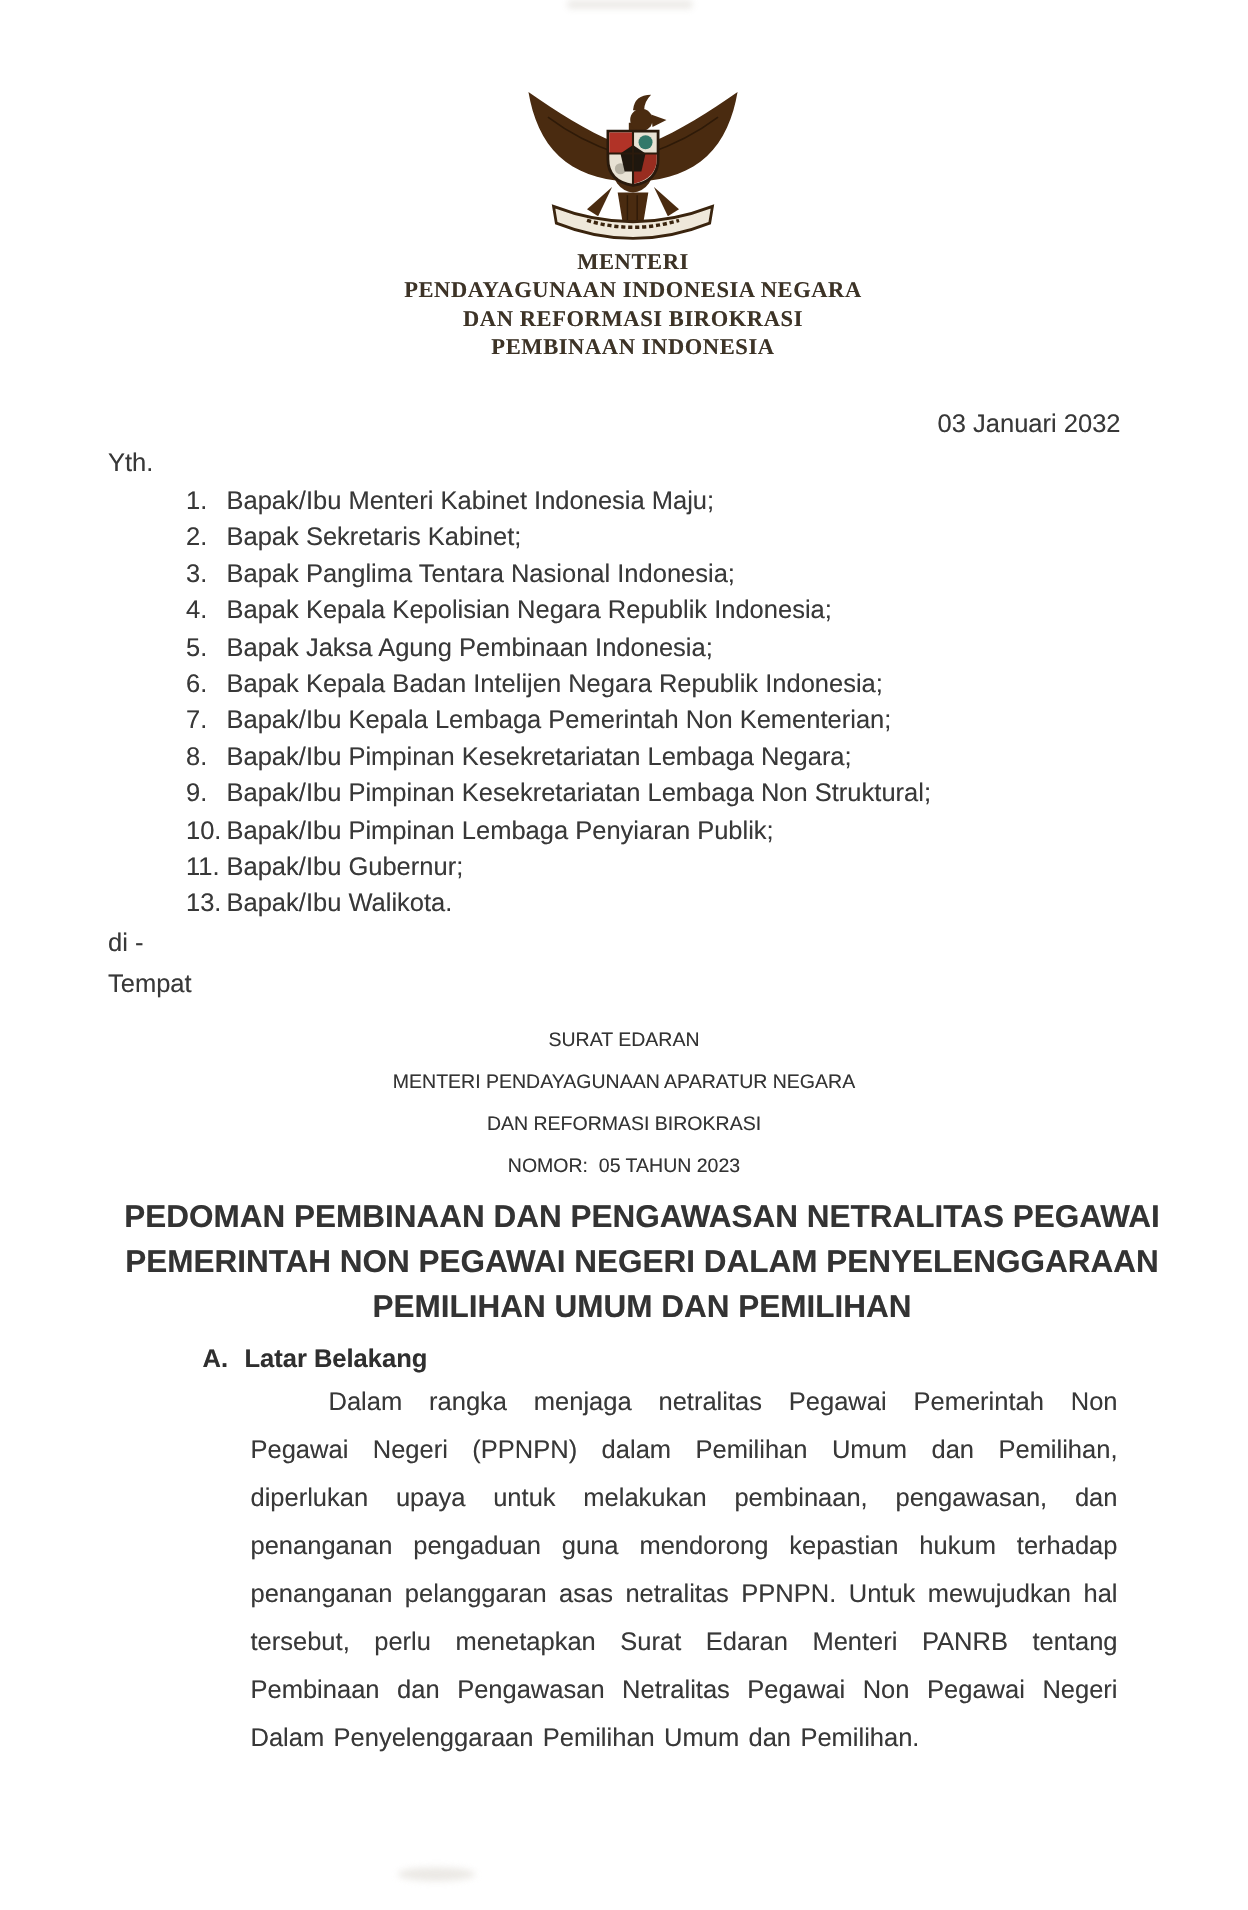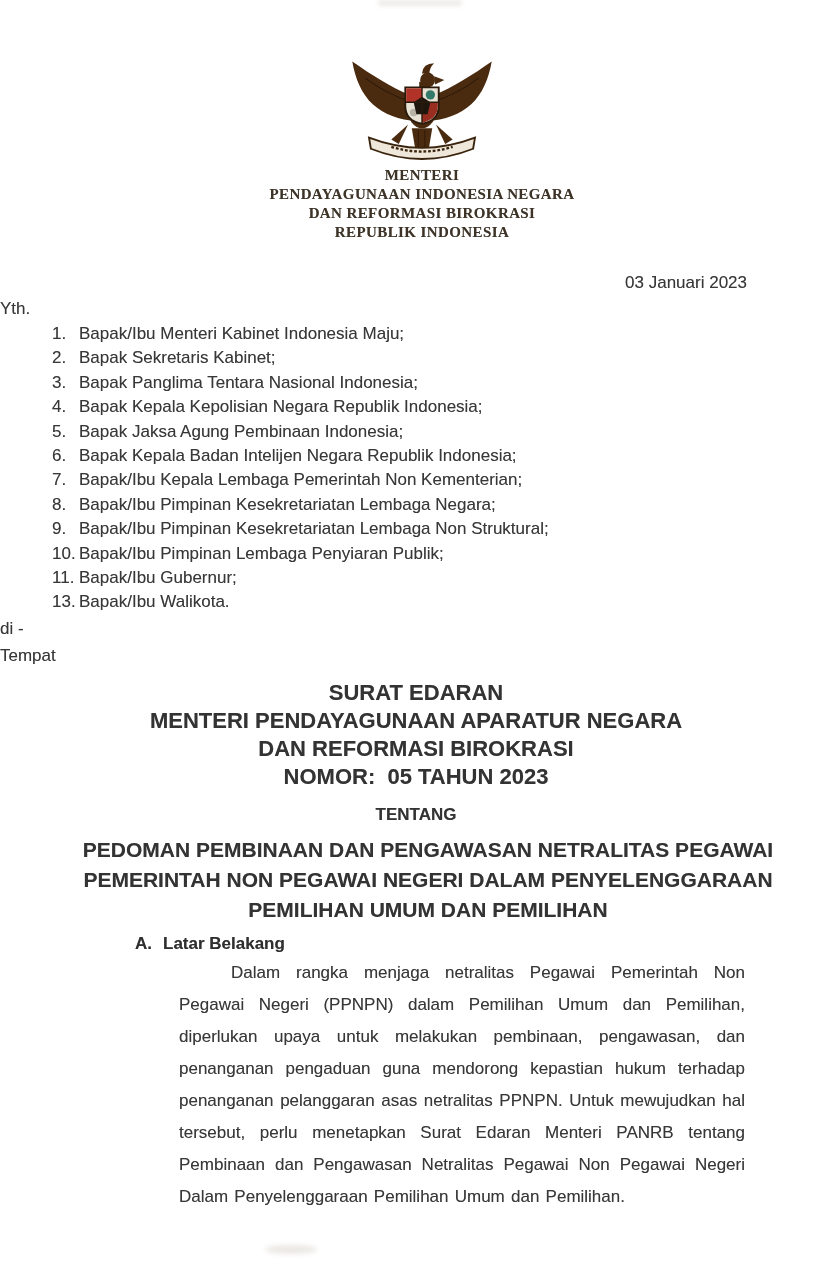--- a/index.html
+++ b/index.html
@@ -22,38 +22,38 @@
     font-family:"Liberation Serif", serif;
     font-weight:bold;
     font-size:15px;
     line-height:19px;
     letter-spacing:0.4px;
     color:#3d3326;
   }
   
   .date-row{margin-top:30px;text-align:right;padding-right:85px;font-size:17px;line-height:22px;}
   
-  .addressee{font-size:17px;}
+  .addressee{padding-left:72px;font-size:17px;}
   .salutation{margin-top:4px;line-height:22px;}
   .recipients{list-style:none;margin:2px 0 0 0;padding:0 0 0 52px;line-height:24.4px;}
   .recipients li{display:flex;}
   .recipients .num{width:27px;flex:0 0 27px;}
   .loc{line-height:27px;}
   .loc:first-of-type{margin-top:3px;}
   
-  .title-block{margin-top:10px;text-align:center;font-weight:bold;font-size:22px;line-height:28px;color:#333;}
+  .title-block{margin-top:10px;text-align:center;font-weight:normal;font-size:13px;line-height:28px;color:#333;}
   .title-block div{white-space:pre-wrap;}
   .tentang{margin-top:10px;text-align:center;font-weight:bold;font-size:17px;line-height:28px;color:#333;}
   .subject{margin-top:6px;text-align:center;font-weight:bold;font-size:21px;line-height:30px;color:#333;margin-left:24px;}
   
   .section{margin-top:6px;padding-left:135px;padding-right:87px;font-size:17px;}
   .section-heading{display:flex;font-weight:bold;line-height:26px;color:#2f2f2f;}
   .section-heading .sec-num{width:28px;flex:0 0 28px;}
   .para{
-    margin:0 0 0 44px;
+    margin:0 0 0 32px;
     text-align:justify;
     text-indent:52px;
     line-height:32px;
     word-spacing:1.5px;
   }
   
   .artifact-top{position:absolute;top:0;left:378px;width:84px;height:6px;background:#d8d4cd;opacity:0.45;filter:blur(2px);border-radius:3px;}
   .artifact-bottom{position:absolute;top:1245px;left:265px;width:52px;height:9px;background:#e6e3de;opacity:0.8;filter:blur(2.5px);border-radius:50%;}
 </style>
 </head>
@@ -94,26 +94,26 @@
         <circle cx="94" cy="48" r="5" fill="#33796a"></circle>
         <circle cx="76" cy="67" r="4" fill="#b7b2a4"></circle>
         <path d="M85,50 l9,6 -3,13 h-12 l-3,-13 Z" fill="#1f170e"></path>
         <path d="M85,40 v39 M67,56 h36" stroke="#2a1a0c" stroke-width="1.5" fill="none"></path>
       </svg>
     </div>
     <div class="ministry">
       <div>MENTERI</div>
       <div>PENDAYAGUNAAN INDONESIA NEGARA</div>
       <div>DAN REFORMASI BIROKRASI</div>
-      <div>REPUBLIK INDONESIA</div>
+      <div>PEMBINAAN INDONESIA</div>
     </div>
   </header>
 
   <div class="date-row">
-    <span>03 Januari 2023</span>
+    <span>03 Januari 2032</span>
   </div>
 
   <div class="addressee">
     <div class="salutation">Yth.</div>
     <ol class="recipients">
       <li>
           <span class="num">1.</span>
           <span>Bapak/Ibu Menteri Kabinet Indonesia Maju;</span>
         </li>
       <li>
@@ -165,21 +165,20 @@
     <div class="loc">Tempat</div>
   </div>
 
   <div class="title-block">
     <div>SURAT EDARAN</div>
     <div>MENTERI PENDAYAGUNAAN APARATUR NEGARA</div>
     <div>DAN REFORMASI BIROKRASI</div>
     <div>NOMOR:  05 TAHUN 2023</div>
   </div>
 
-  <div class="tentang">TENTANG</div>
 
   <div class="subject">
     <div>PEDOMAN PEMBINAAN DAN PENGAWASAN NETRALITAS PEGAWAI</div>
     <div>PEMERINTAH NON PEGAWAI NEGERI DALAM PENYELENGGARAAN</div>
     <div>PEMILIHAN UMUM DAN PEMILIHAN</div>
   </div>
 
   <div class="section">
     <div class="section-heading">
       <span class="sec-num">A.</span>

